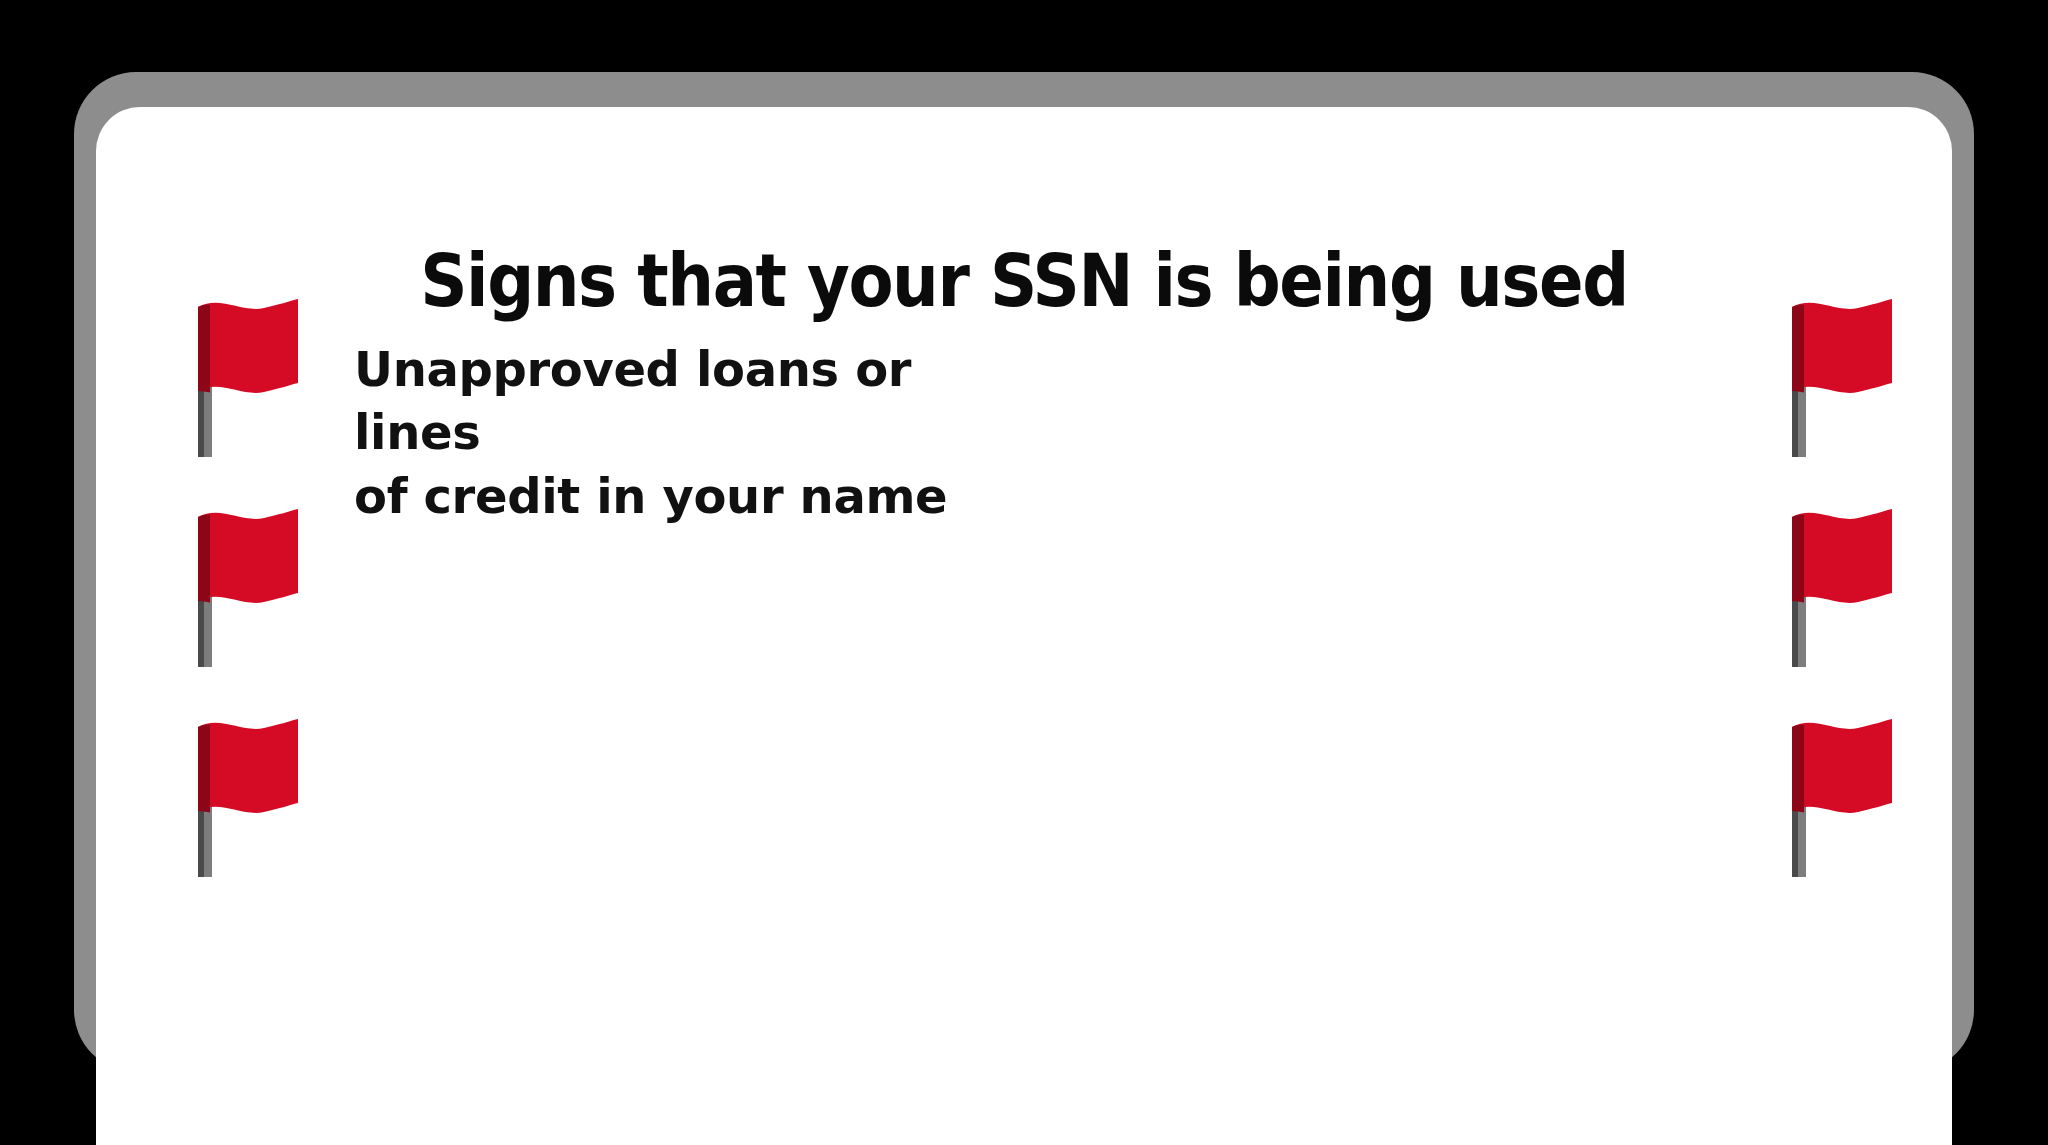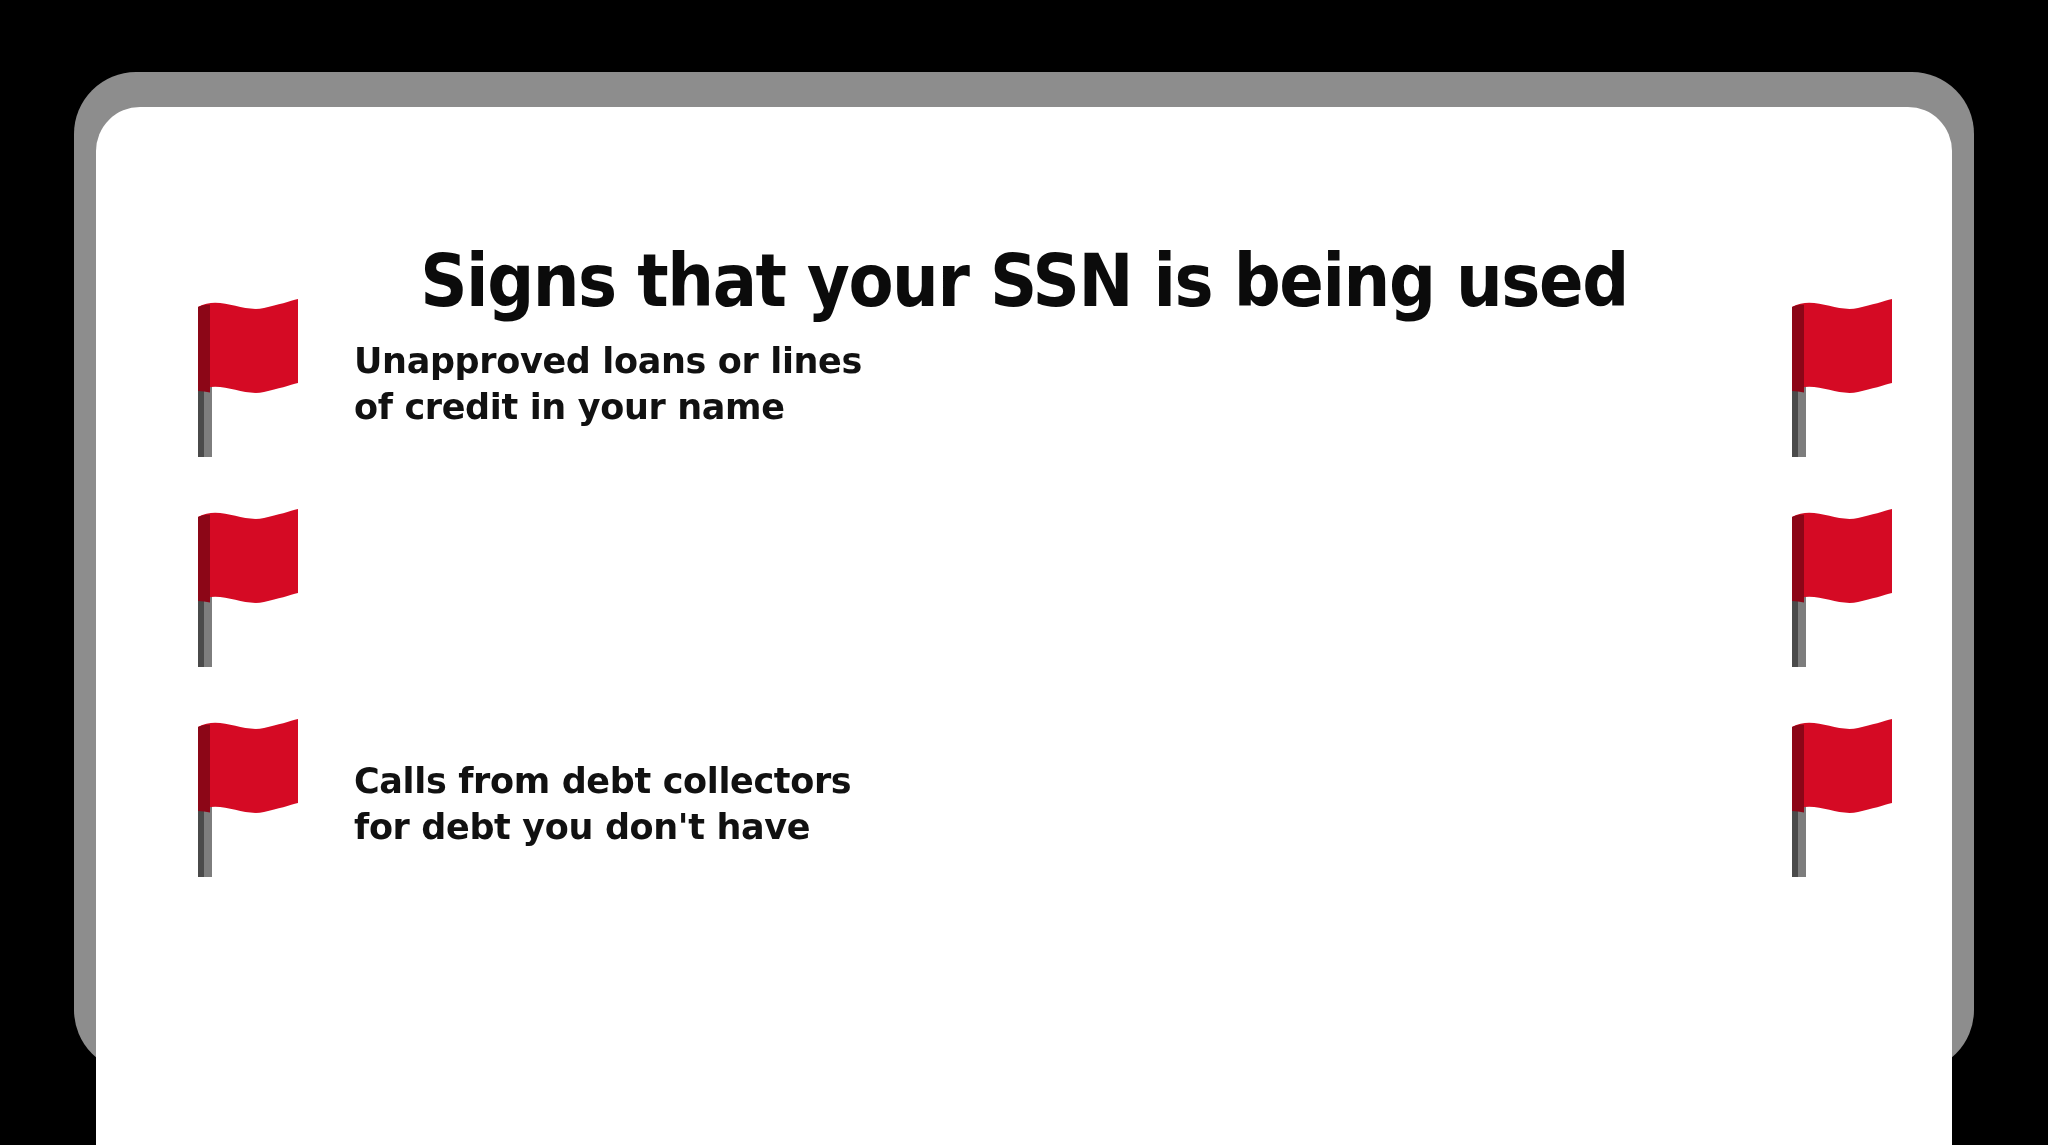--- a/index.html
+++ b/index.html
@@ -88,21 +88,21 @@
     width: 116px;
     height: 175px;
     margin-top: 4px;
     display: block;
   }
 
   .item-text {
     flex: 1 1 auto;
     margin-left: 52px;
     margin-top: 45px;
-    font-size: 35px;
+    font-size: 48px;
     line-height: 1.32;
     font-weight: 700;
     letter-spacing: -0.35px;
     color: #111111;
     font-family: "DejaVu Sans", "Liberation Sans", sans-serif;
     white-space: pre-line;
   }
 </style>
 </head>
 <body>
@@ -157,22 +157,20 @@
 
       </div>
 
       <div class="item-row col-left">
         <svg class="flag-icon" viewBox="0 0 116 175">
           <rect x="12" y="12" width="14" height="148" fill="#7d7d7d"></rect>
           <rect x="12" y="12" width="6" height="148" fill="#4a4a4a"></rect>
           <path d="M12 10 C34 -2, 56 16, 78 11 C92 8, 104 4, 112 2 L112 86 C104 88, 92 92, 78 95 C56 100, 34 82, 12 94 Z" fill="#d50a24"></path>
           <path d="M12 10 C16 8, 20 7.5, 24 7.8 L24 95.4 C20 94.6, 16 94.4, 12 94 Z" fill="#8c0617"></path>
         </svg>
-        <div class="item-text">Calls from debt collectors
-for debt you don't have</div>
       </div>
 
       <div class="item-row col-right">
         <svg class="flag-icon" viewBox="0 0 116 175">
           <rect x="12" y="12" width="14" height="148" fill="#7d7d7d"></rect>
           <rect x="12" y="12" width="6" height="148" fill="#4a4a4a"></rect>
           <path d="M12 10 C34 -2, 56 16, 78 11 C92 8, 104 4, 112 2 L112 86 C104 88, 92 92, 78 95 C56 100, 34 82, 12 94 Z" fill="#d50a24"></path>
           <path d="M12 10 C16 8, 20 7.5, 24 7.8 L24 95.4 C20 94.6, 16 94.4, 12 94 Z" fill="#8c0617"></path>
         </svg>
 

